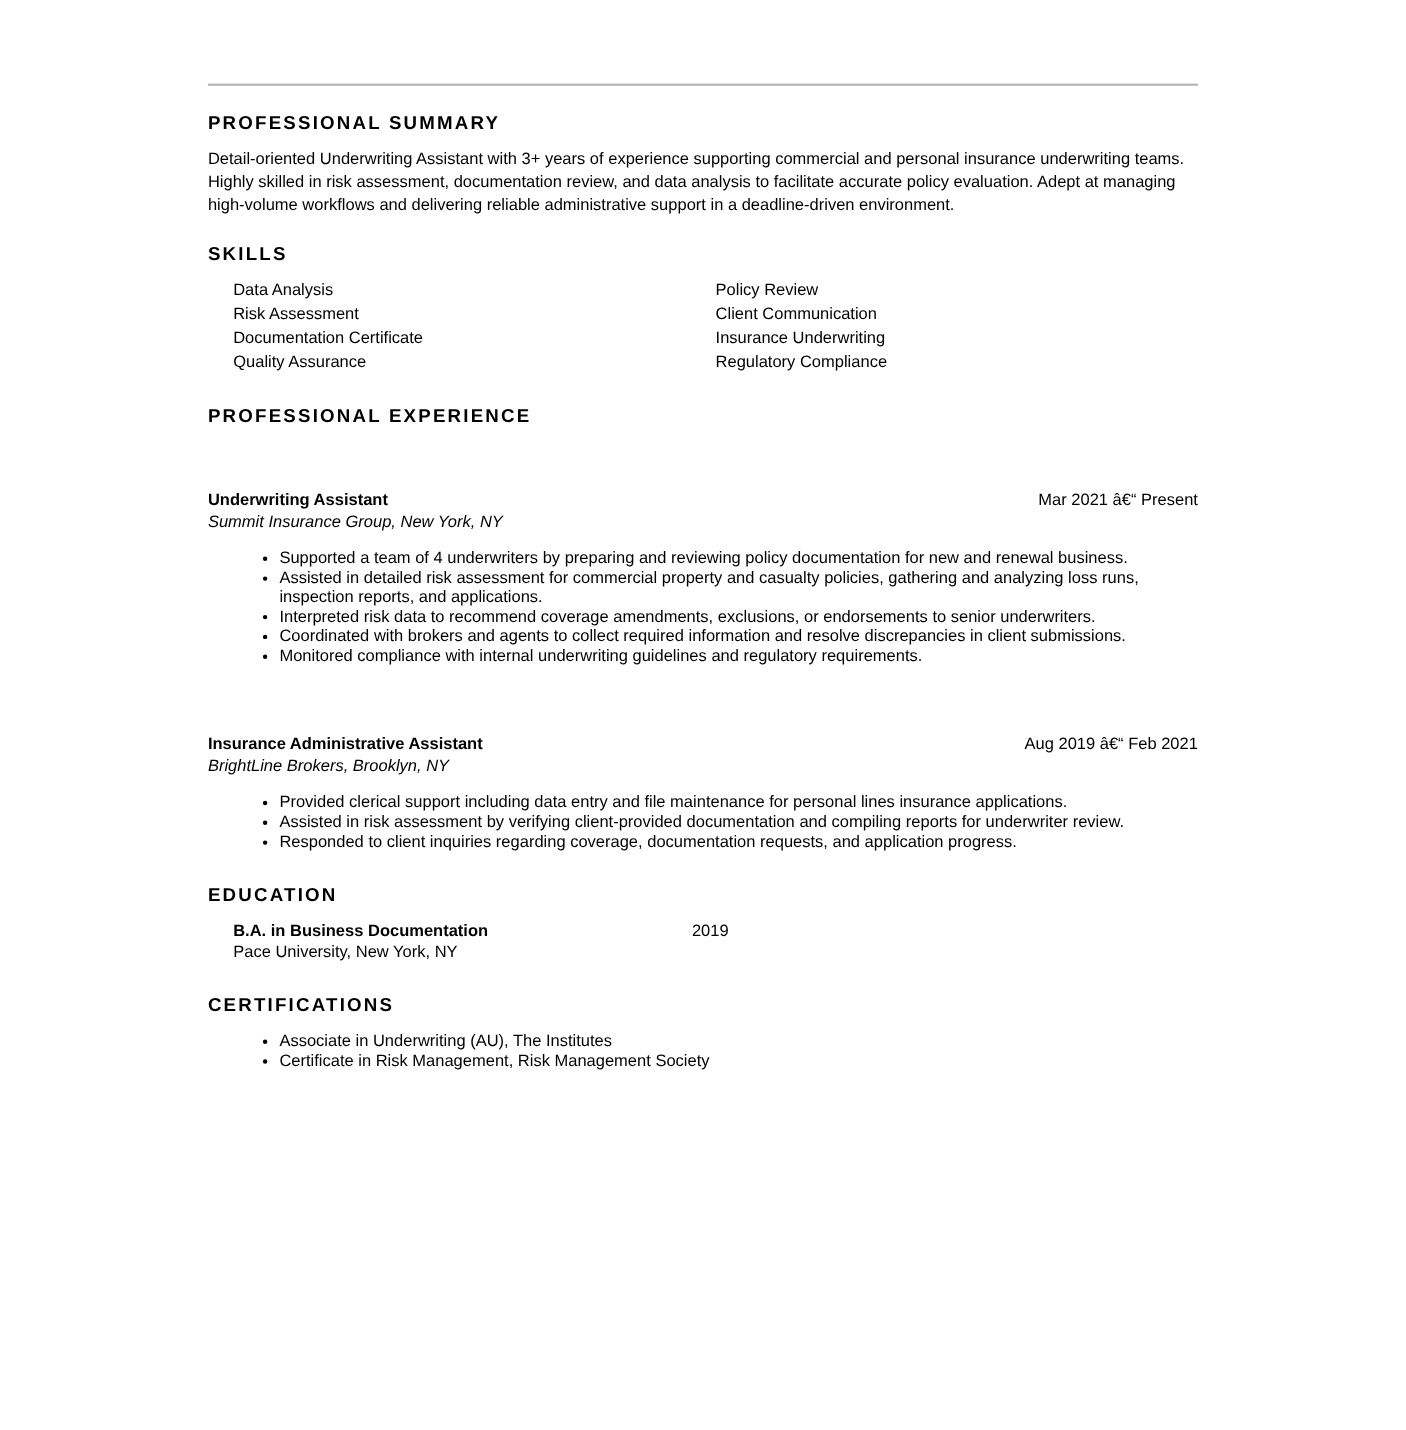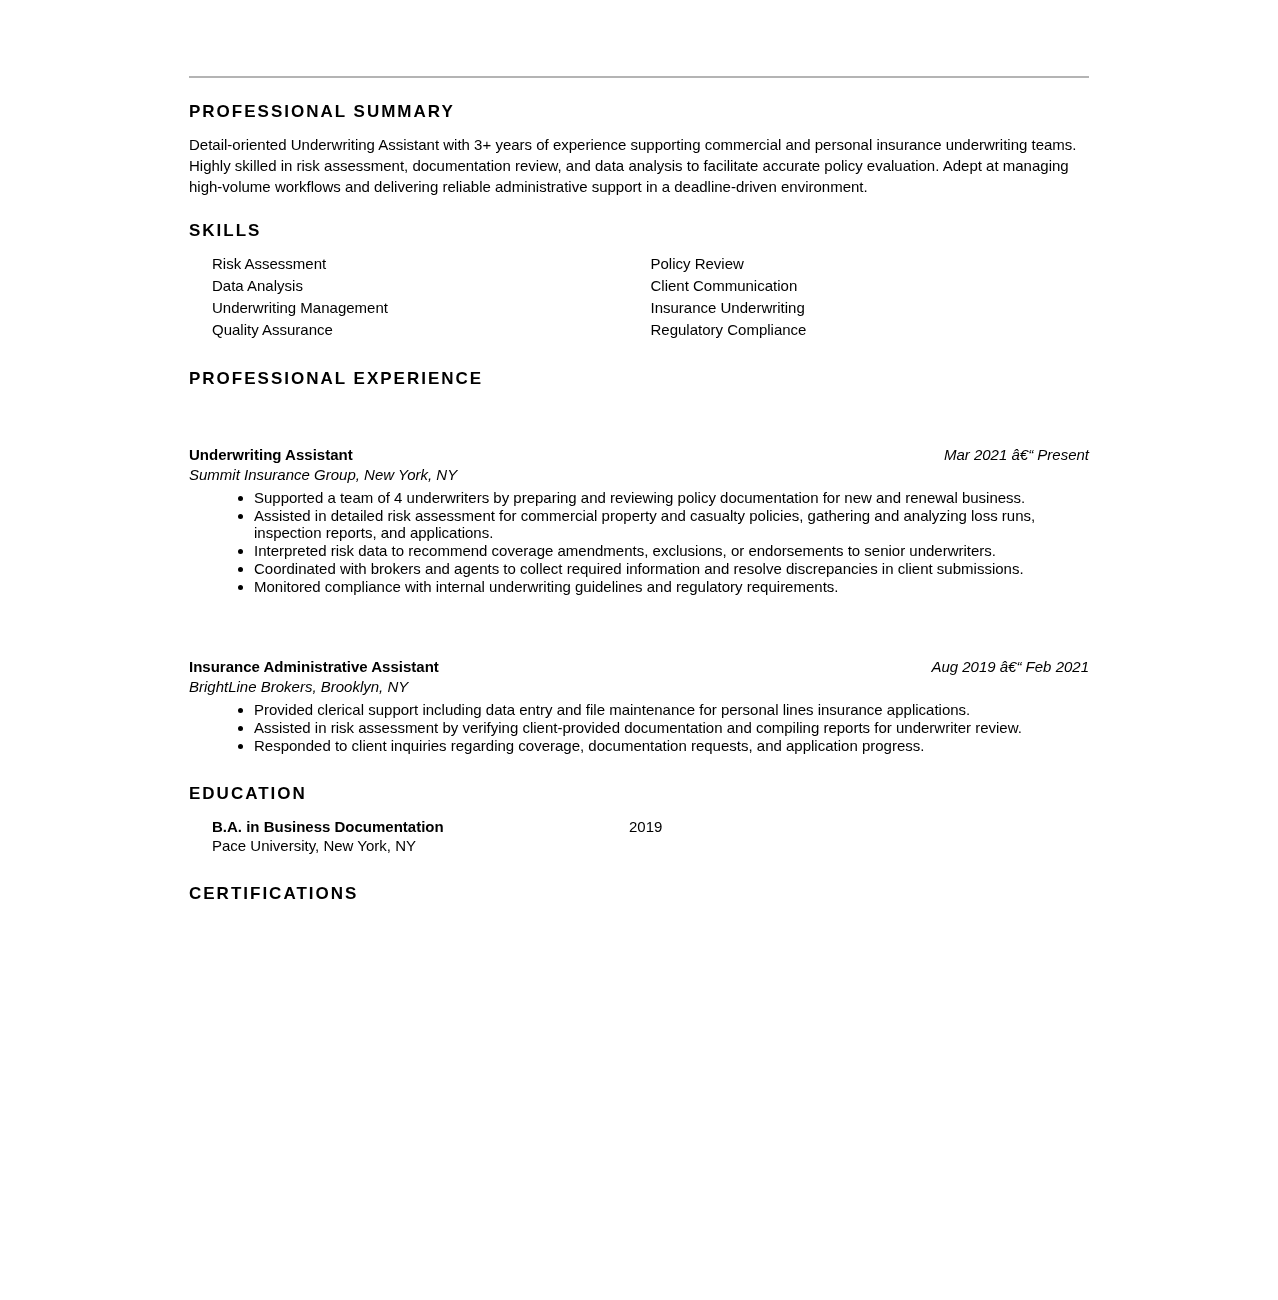--- a/index.html
+++ b/index.html
@@ -71,29 +71,29 @@
   .job { margin-top: 16px; }
   .job.second { margin-top: 22px; }
   .job-header {
     display: flex;
     justify-content: space-between;
     align-items: baseline;
     font-size: 15px;
     line-height: 17px;
   }
   .job-title { font-weight: bold; margin-top: 41px; }
-  .job-dates { font-style: italic; }
+  .job-dates { }
   .job-company {
     font-style: italic;
     font-size: 15px;
     line-height: 17px;
     margin-top: 3px;
   }
   ul.bullets {
-    margin: 6px 0 0;
+    margin: 16px 0 0;
     padding-left: 65px;
     font-size: 15px;
   }
   ul.bullets li { line-height: 17.7px; }
   
   .edu-row {
     display: flex;
     margin-top: 14px;
     padding-left: 23px;
     font-size: 15px;
@@ -120,23 +120,23 @@
 
   <section>
     <h2 class="section-heading">PROFESSIONAL SUMMARY</h2>
     <p class="summary-text">Detail-oriented Underwriting Assistant with 3+ years of experience supporting commercial and personal insurance underwriting teams. Highly skilled in risk assessment, documentation review, and data analysis to facilitate accurate policy evaluation. Adept at managing high-volume workflows and delivering reliable administrative support in a deadline-driven environment.</p>
   </section>
 
   <section>
     <h2 class="section-heading">SKILLS</h2>
     <div class="skills-grid">
       <ul class="skills-list">
+        <li>Data Analysis</li>
         <li>Risk Assessment</li>
-        <li>Data Analysis</li>
-        <li>Underwriting Management</li>
+        <li>Documentation Certificate</li>
         <li>Quality Assurance</li>
       </ul>
       <ul class="skills-list">
         <li>Policy Review</li>
         <li>Client Communication</li>
         <li>Insurance Underwriting</li>
         <li>Regulatory Compliance</li>
       </ul>
     </div>
   </section>
@@ -177,15 +177,19 @@
     <h2 class="section-heading mt-xl">EDUCATION</h2>
     <div class="edu-row">
       <span class="edu-degree">B.A. in Business Documentation</span>
       <span class="edu-year">2019</span>
     </div>
     <div class="edu-school">Pace University, New York, NY</div>
   </section>
 
   <section>
     <h2 class="section-heading mt-xl">CERTIFICATIONS</h2>
+    <ul class="bullets certs">
+      <li>Associate in Underwriting (AU), The Institutes</li>
+      <li>Certificate in Risk Management, Risk Management Society</li>
+    </ul>
   </section>
 
 </div>
 
 </body></html>

